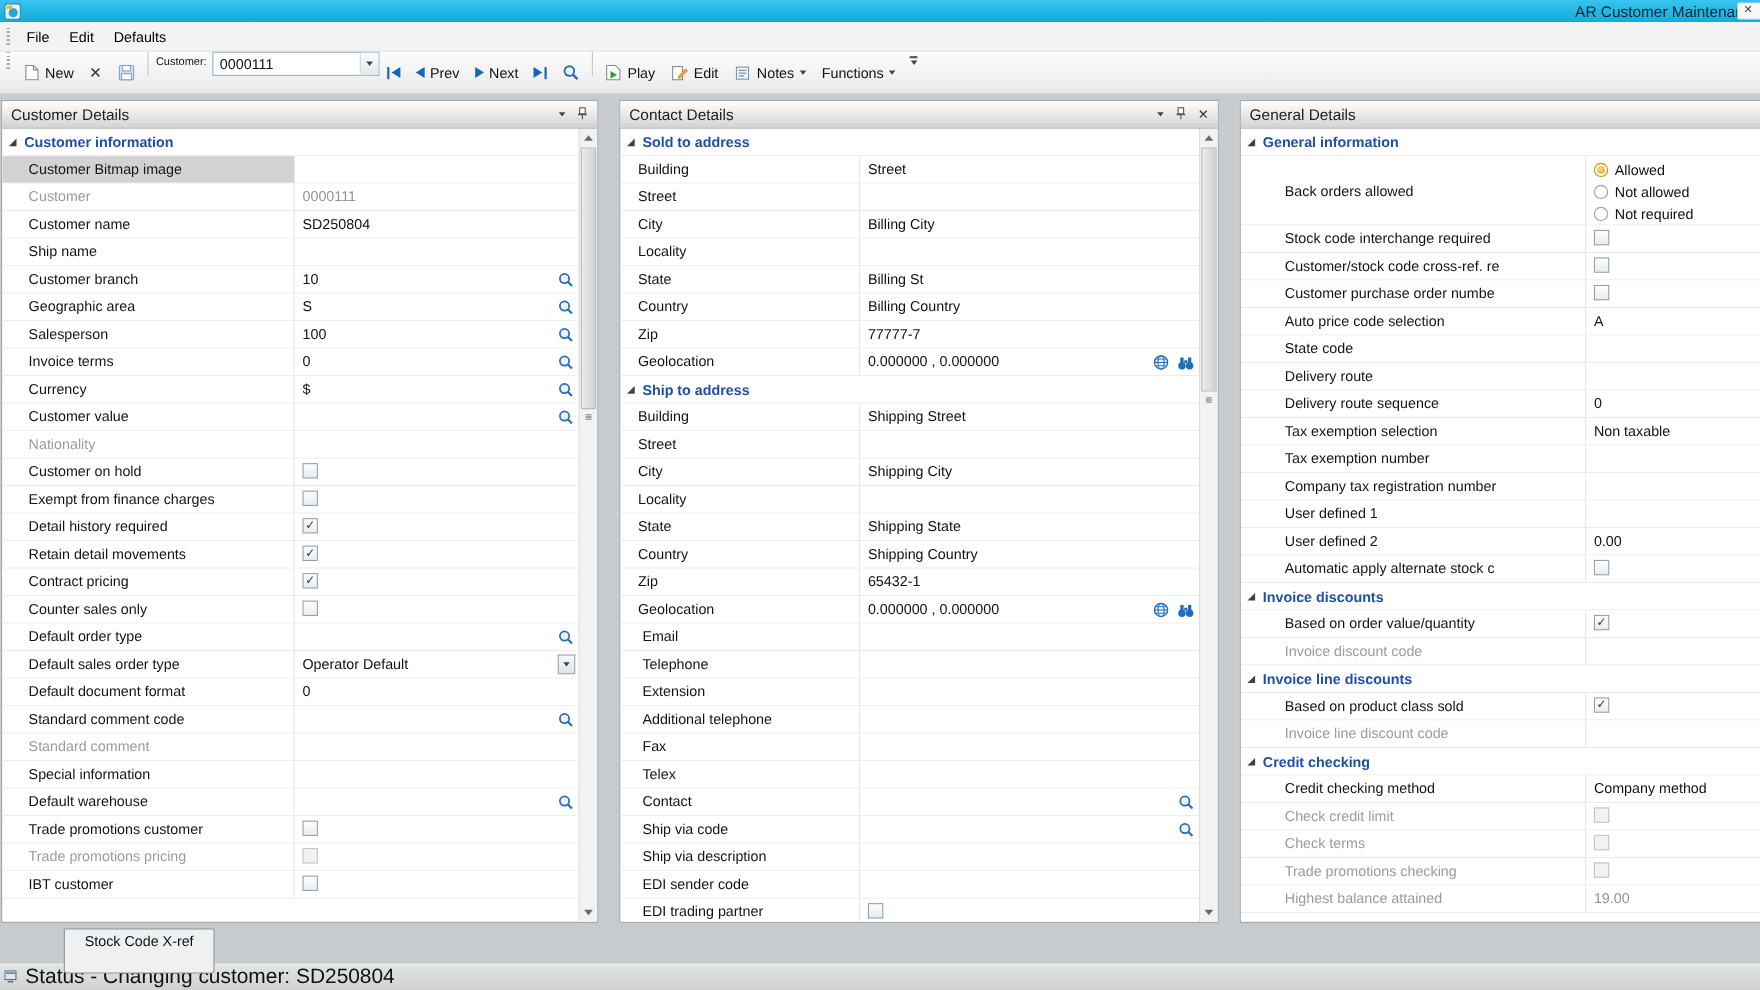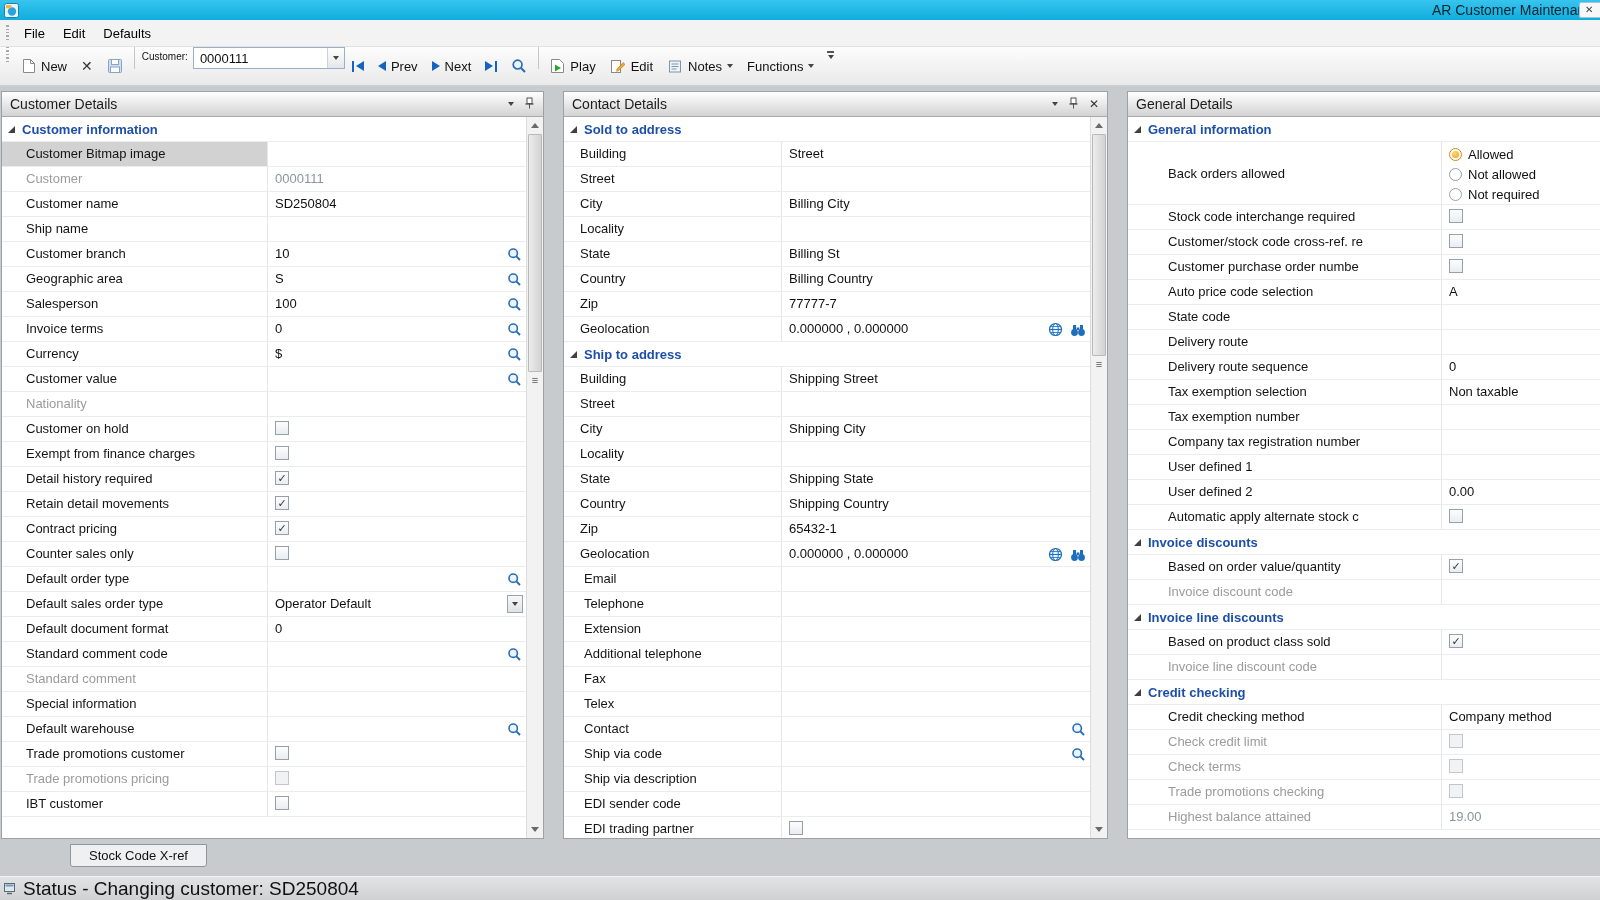--- a/index.html
+++ b/index.html
@@ -89,21 +89,21 @@
   .strack{flex:1;position:relative}
   .sthumb{position:absolute;left:1px;right:1px;top:0;background:linear-gradient(to right,#ececec,#d2d2d2);border:1px solid #b9b9b9;border-radius:1px}
   .p-cust .sthumb{height:238px}
   .p-cont .sthumb{height:222px}
   .sgrip{position:absolute;left:0;right:0;text-align:center;font-size:11px;color:#555;line-height:9px}
   .p-cust .sgrip{top:242px}
   .p-cont .sgrip{top:226px}
 
   
   .tabstrip{height:35px;flex:0 0 auto;position:relative}
-  .dock-tab{position:absolute;left:70px;top:3px;height:23px;padding:3px 18px;background:#eef0f1;border:1px solid #8f979d;border-radius:0 0 3px 3px;font-size:13px;color:#111}
+  .dock-tab{position:absolute;left:58px;top:3px;height:41px;padding:3px 18px;background:#eef0f1;border:1px solid #8f979d;border-radius:0 0 3px 3px;font-size:13px;color:#111}
   .statusbar{height:24px;flex:0 0 auto;background:linear-gradient(#e2e3e4,#cfd1d2);border-top:1px solid #f3f3f3;display:flex;align-items:center;gap:6px;padding-left:4px;font-size:19px;color:#111}
 </style>
 </head>
 <body>
 
 <div class="window">
 
   <div class="titlebar">
     <span class="appicon">
       <svg width="15" height="15" viewBox="0 0 15 15">

